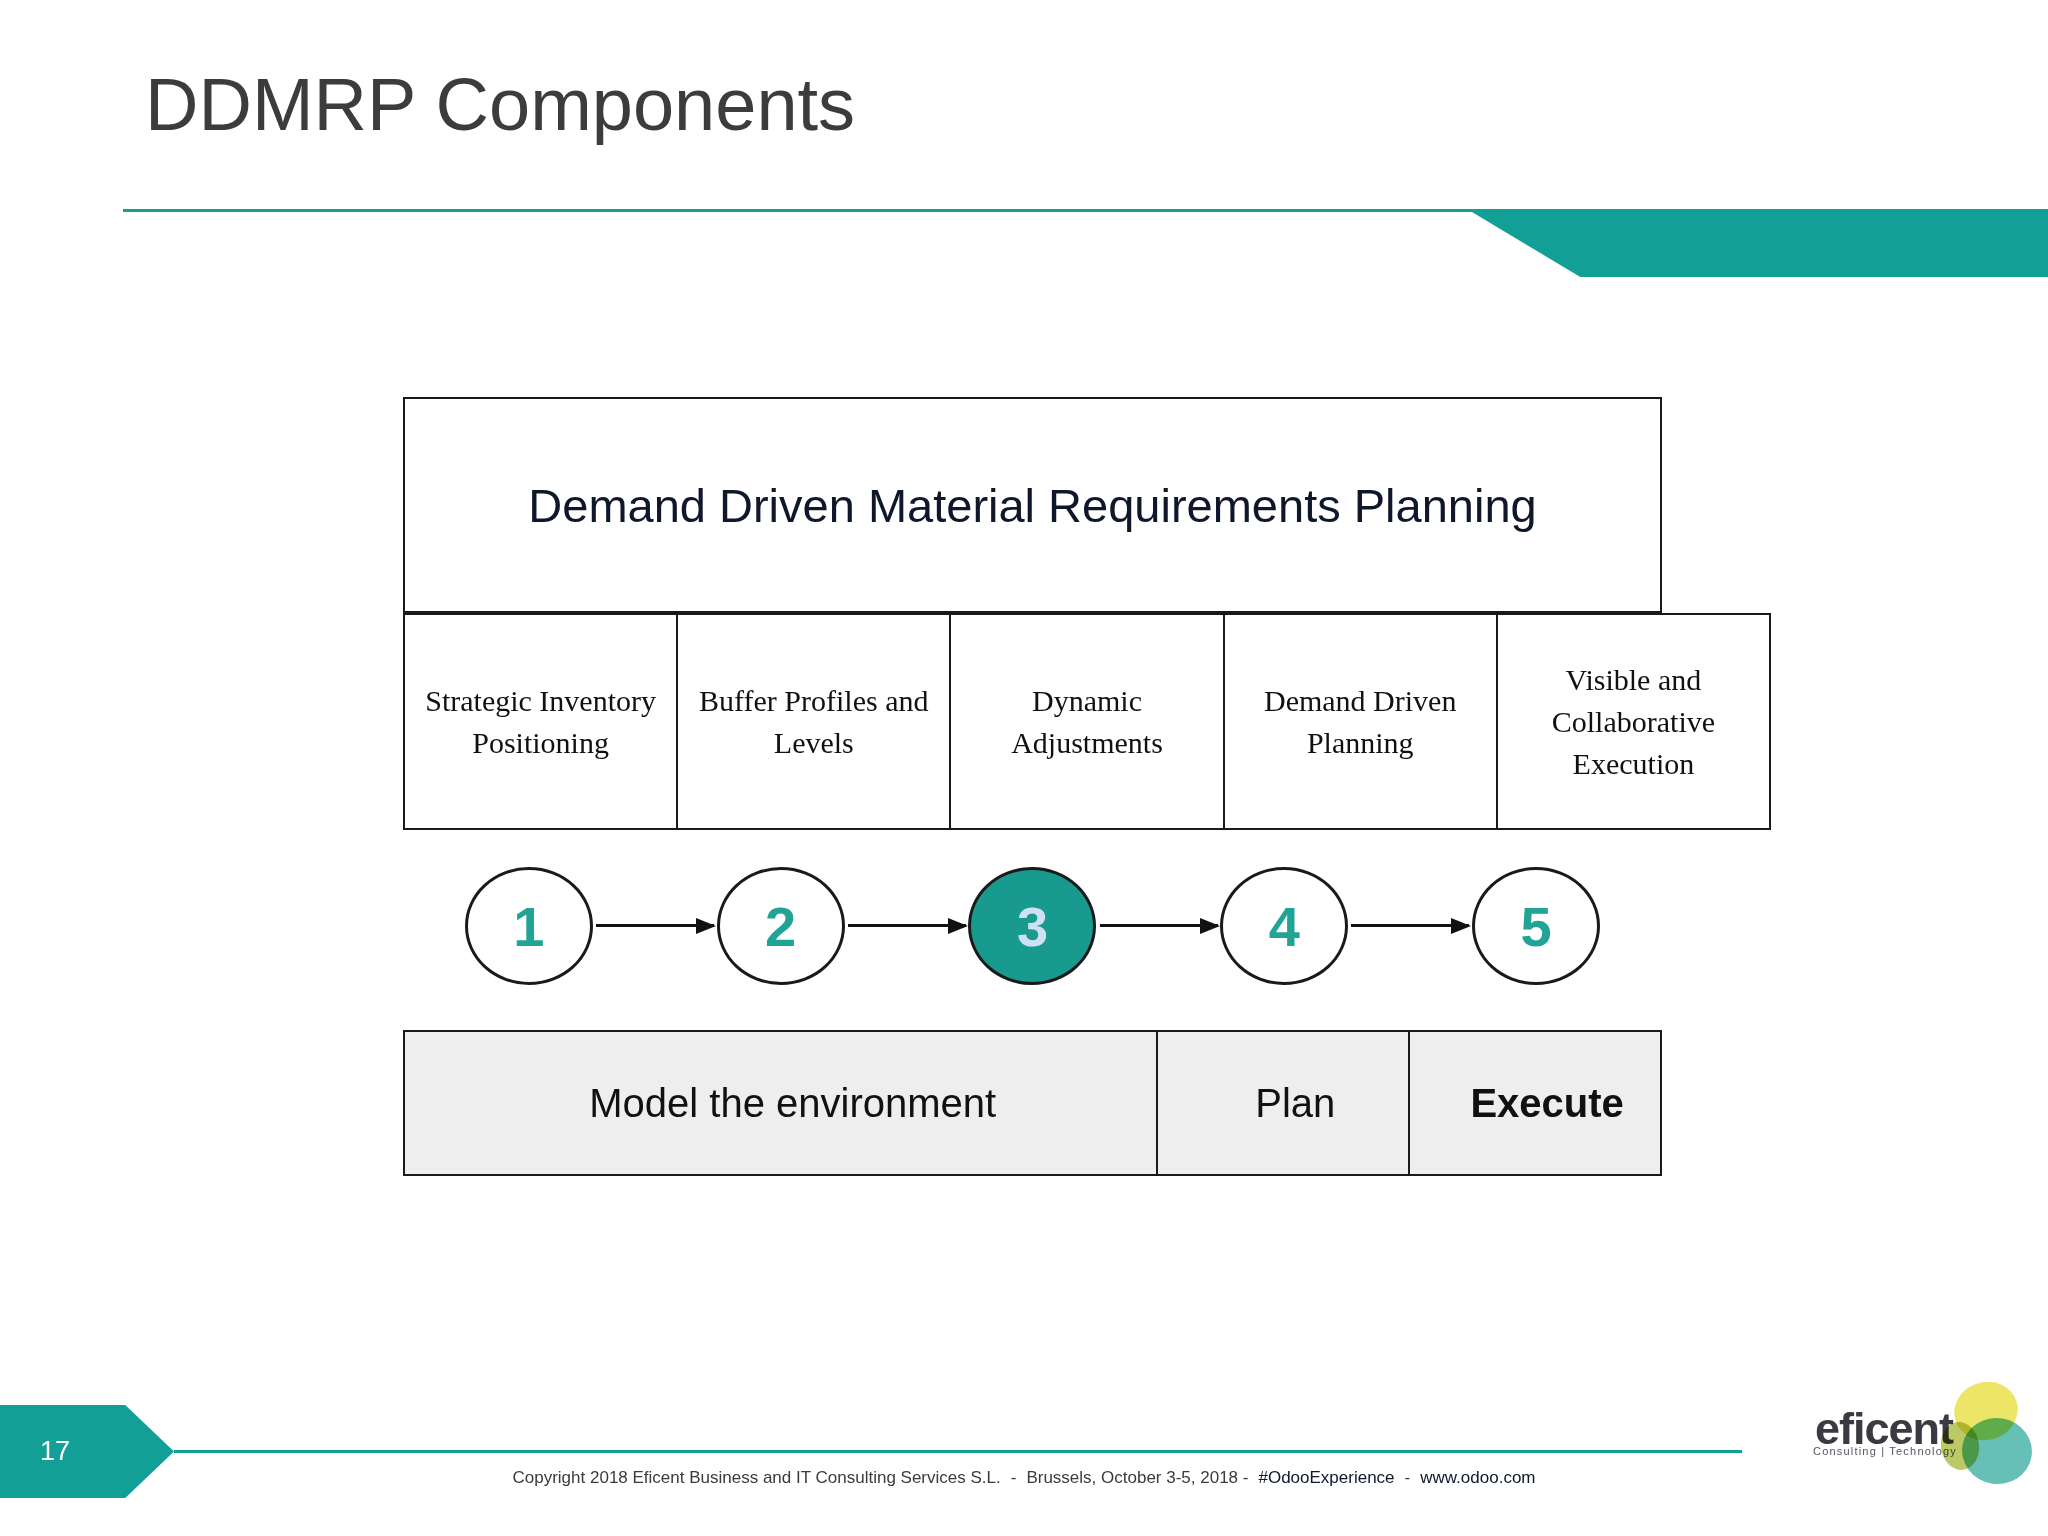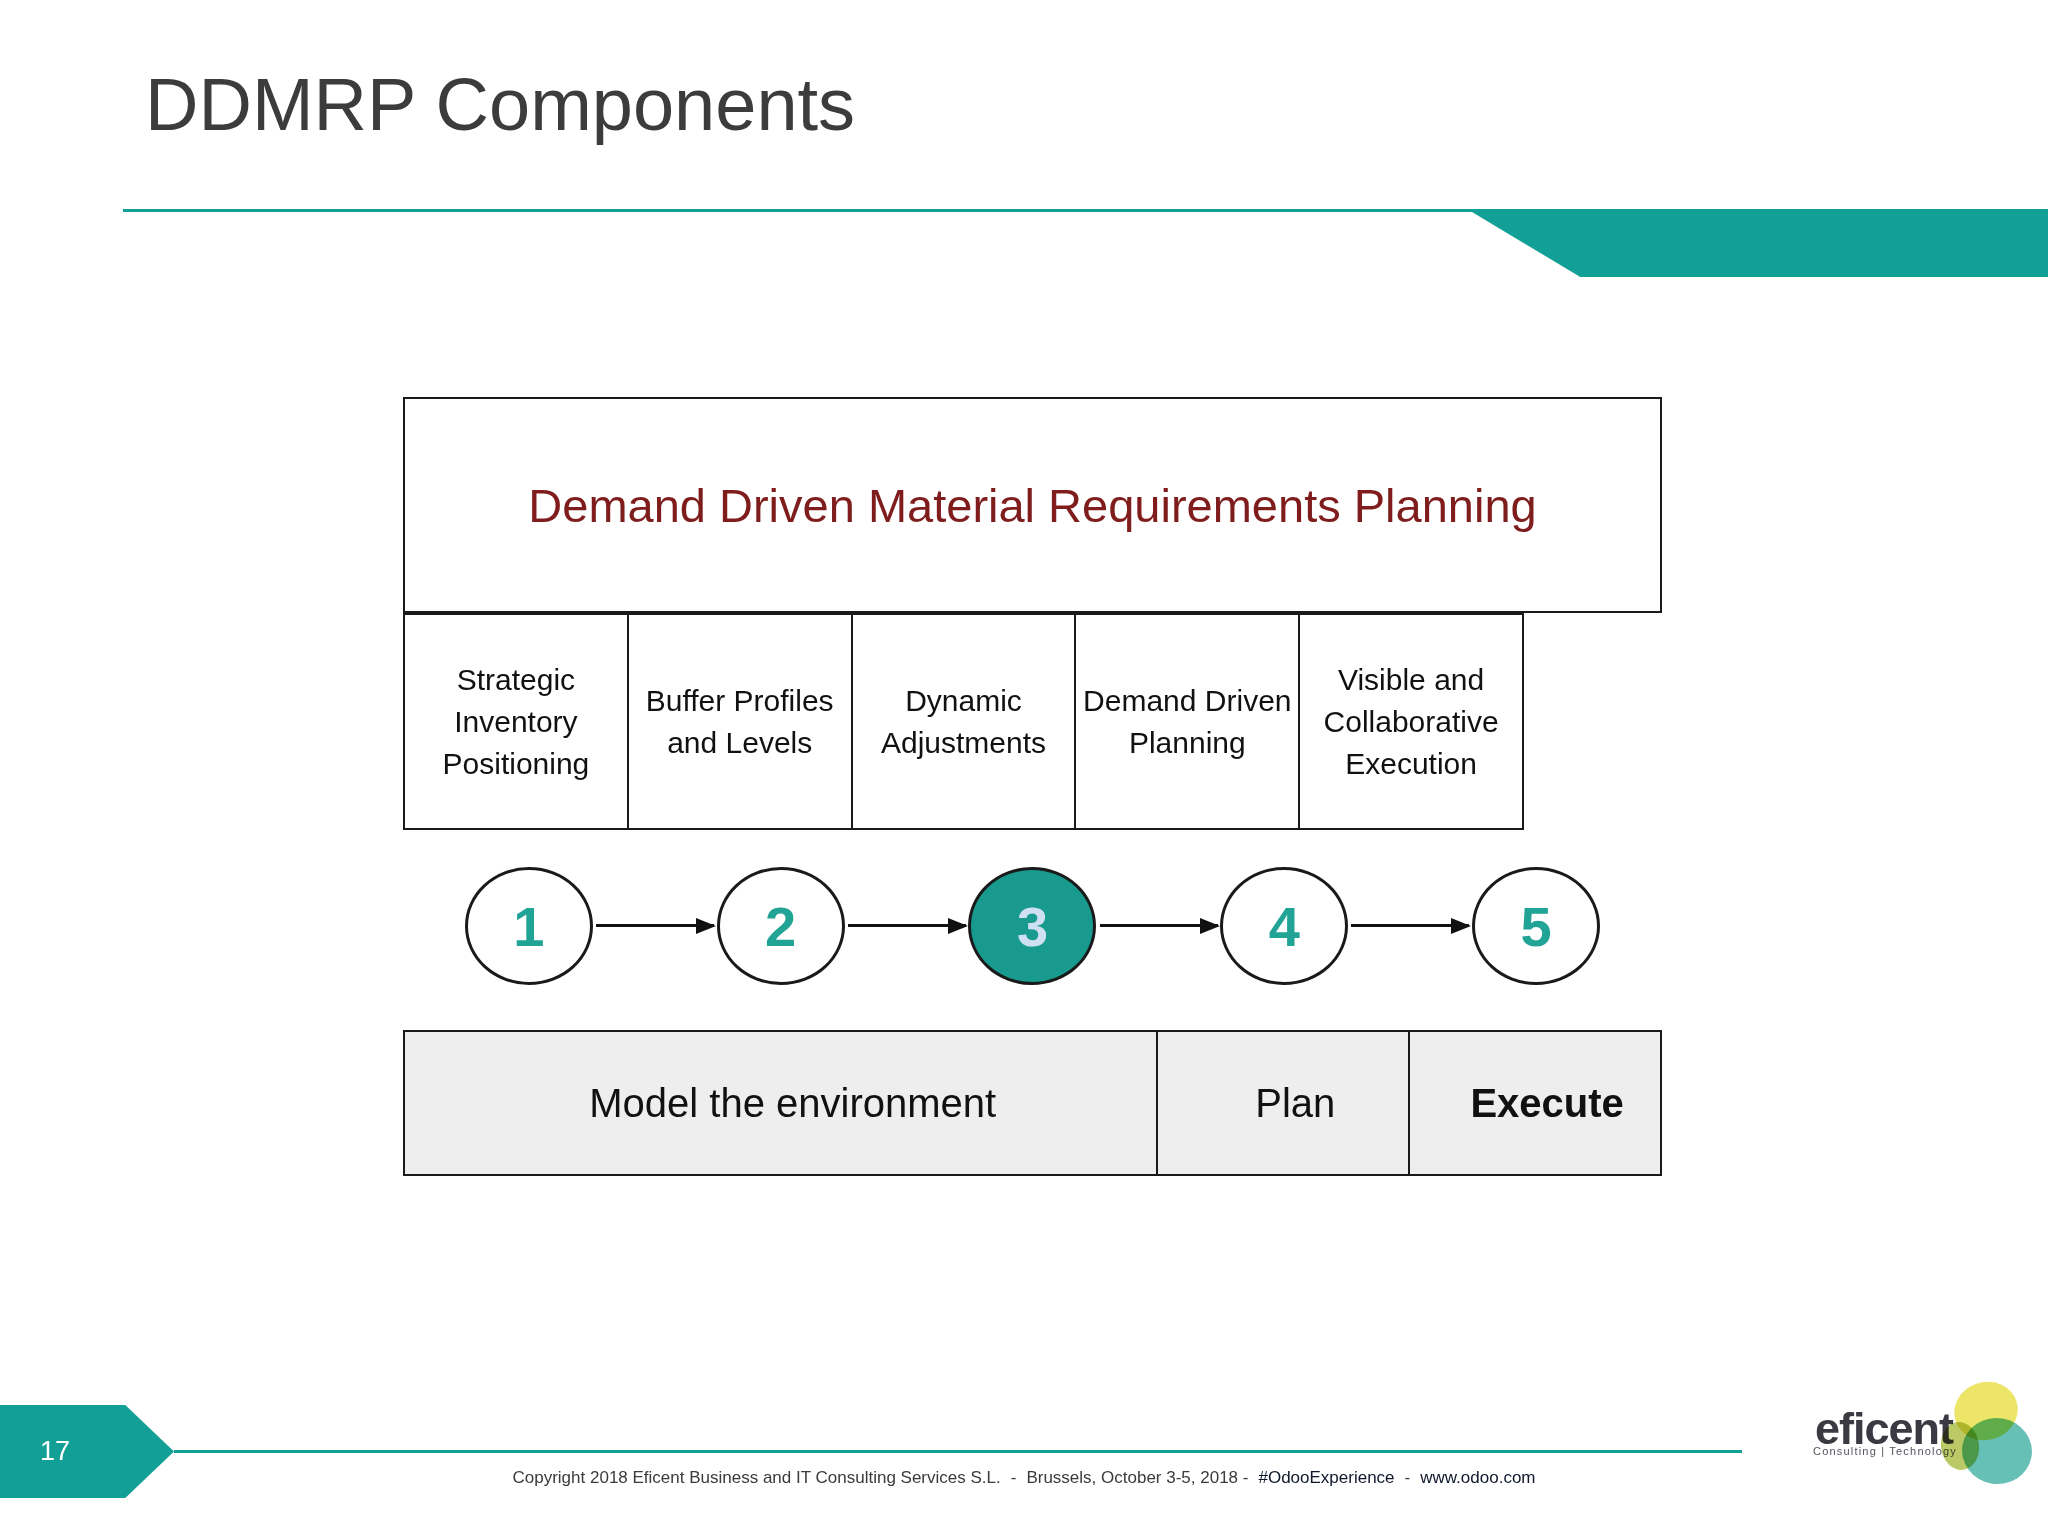--- a/index.html
+++ b/index.html
@@ -27,26 +27,27 @@
     width:581px; height:68px; background:#12a096;
     clip-path:polygon(0 0, 100% 0, 100% 100%, 19.5% 100%);
   }
 
   
   .diagram-header {
     position:absolute; left:403px; top:397px;
     width:1259px; height:216px;
     border:2px solid #1a1a1a; background:#ffffff;
     display:flex; align-items:center; justify-content:center;
-    font-size:47px; color:#7f1d1d; text-align:center;
+    font-size:47px; color:#0f172a; text-align:center;
   }
   .components-row {
     position:absolute; left:403px; top:613px;
-    width:1121px; height:217px;
+    width:1368px; height:217px;
     display:flex;
+    font-family:Liberation Serif, serif;
   }
   .comp-cell {
     flex:1 1 0;
     border:2px solid #1a1a1a; background:#ffffff;
     display:flex; align-items:center; justify-content:center;
     text-align:center; font-size:30px; line-height:1.4; color:#111111;
     padding:6px;
   }
   .comp-cell + .comp-cell { border-left:none; }
 

